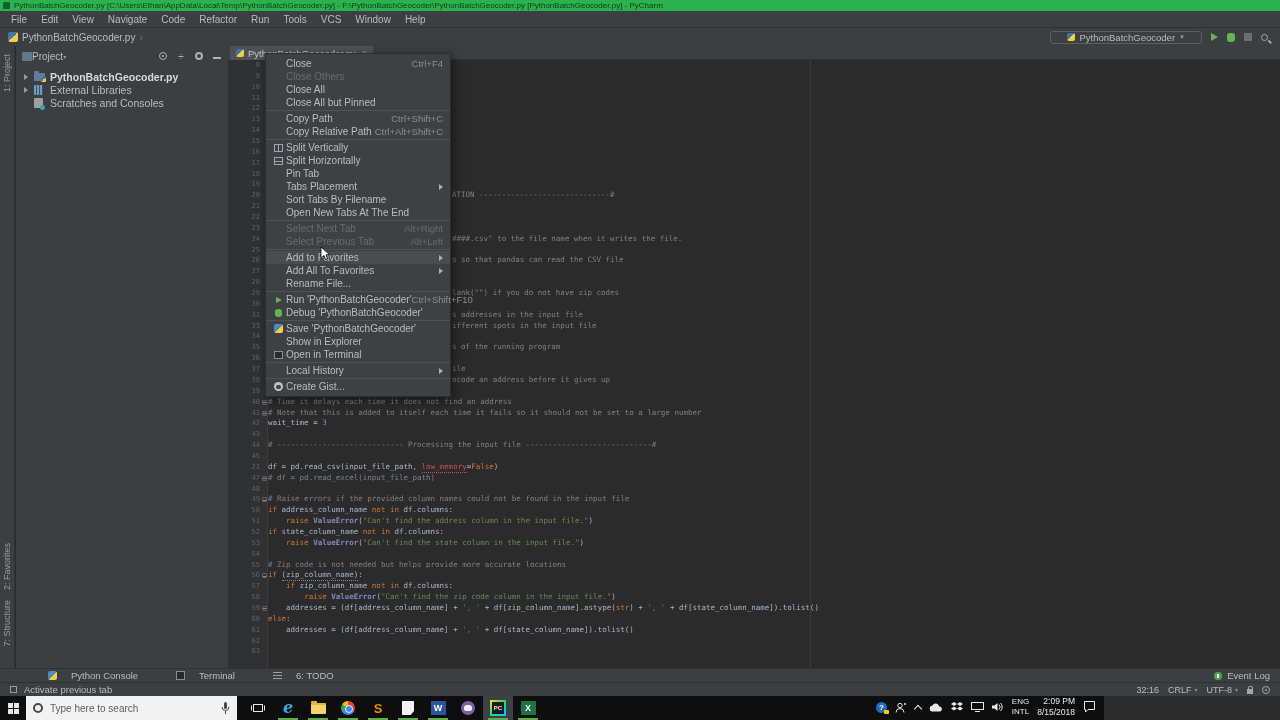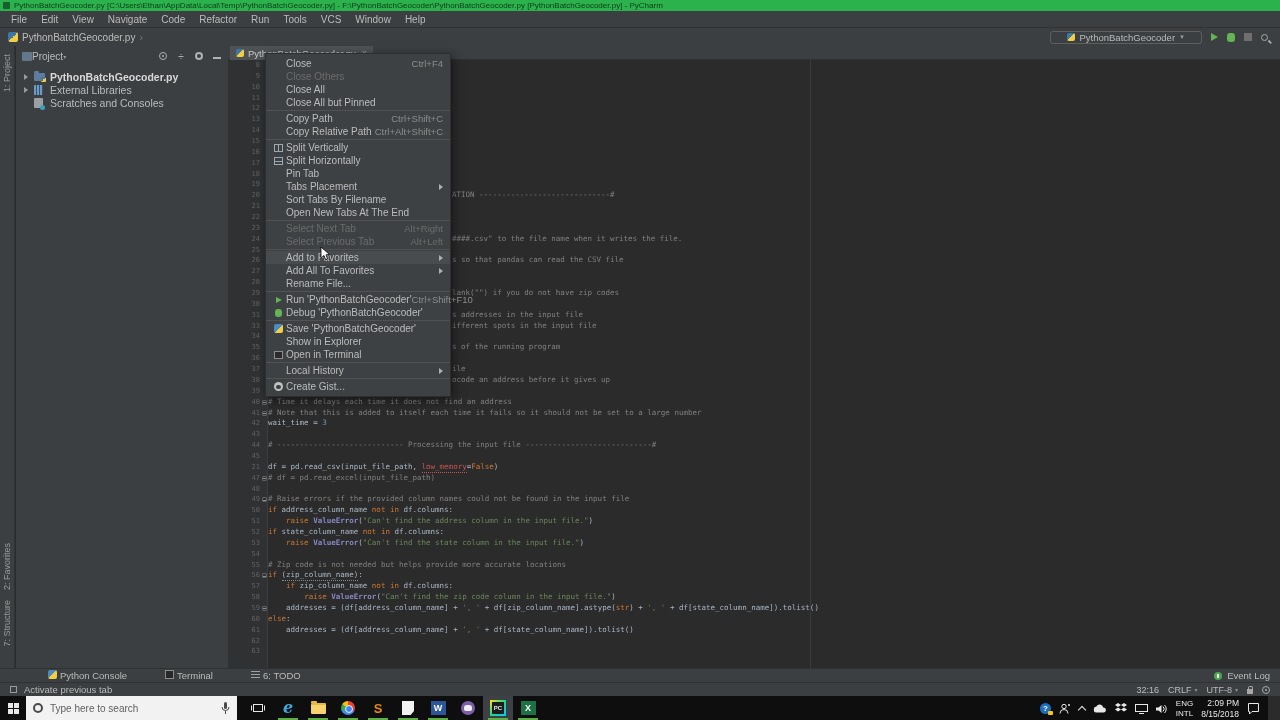--- a/index.html
+++ b/index.html
@@ -105,42 +105,42 @@
   .mic-splitv{width:9px;height:8px;border:1px solid #9AA7B0;position:relative;}
   .mic-splitv::after{content:"";position:absolute;left:3px;top:0;bottom:0;width:1px;background:#9AA7B0;}
   .mic-splith{width:9px;height:8px;border:1px solid #9AA7B0;position:relative;}
   .mic-splith::after{content:"";position:absolute;top:3px;left:0;right:0;height:1px;background:#9AA7B0;}
 
   .cursor{left:320px;top:246px;z-index:9;}
 
   
   .twbar{left:0;top:668px;width:1280px;height:14px;background:#3C3F41;border-top:1px solid #2F3133;
     display:flex;align-items:center;padding-left:48px;font-size:9.5px;color:#BBBBBB;}
-  .tw-item{display:flex;gap:3px;margin-right:38px;}
+  .tw-item{display:flex;align-items:center;gap:14px;margin-right:38px;}
   .twi{width:9px;height:9px;display:inline-block;}
   .twi-python{border-radius:2px;background:linear-gradient(135deg,#4B8BBE 0 50%,#F4CE41 50% 100%);}
   .twi-terminal{background:#26282A;border:1px solid #8C8C8C;}
   .twi-todo{background:repeating-linear-gradient(180deg,#9AA0A6 0 1px,transparent 1px 3px);height:8px;margin-top:1px;}
   .tw-right{margin-left:auto;display:flex;align-items:center;gap:5px;padding-right:10px;}
   .ic-eventlog{width:8px;height:8px;border-radius:50%;background:#4DA452;position:relative;}
   .ic-eventlog::after{content:"";position:absolute;left:3px;top:2px;width:2px;height:4px;background:#E8E8E8;}
 
   
   .statusbar{left:0;top:682px;width:1280px;height:14px;background:#3C3F41;border-top:1px solid #2F3133;
     display:flex;align-items:center;padding:0 10px;font-size:9.5px;color:#BBBBBB;}
   .sb-hint-ic{width:7px;height:7px;border:1px solid #9A9A9A;margin-right:7px;}
   .sb-right{margin-left:auto;display:flex;align-items:center;gap:9px;font-size:9px;}
   .sb-caret{font-size:6px;color:#8C8C8C;margin-left:-6px;}
   .ic-lock{width:6px;height:5px;background:#A7A7A7;position:relative;margin-top:3px;}
   .ic-lock::before{content:"";position:absolute;left:1px;top:-3px;width:3px;height:3px;border:1px solid #A7A7A7;border-bottom:none;border-radius:2px 2px 0 0;}
   .ic-hector{width:8px;height:8px;border:1px solid #A7A7A7;border-radius:50%;position:relative;}
   .ic-hector::after{content:"";position:absolute;left:2px;top:2px;width:2px;height:2px;background:#A7A7A7;border-radius:50%;}
 
   
-  .taskbar{left:0;top:696px;width:1268px;height:24px;background:#0E0E0E;display:flex;align-items:flex-end;color:#E8E8E8;}
+  .taskbar{left:0;top:696px;width:1104px;height:24px;background:#0E0E0E;display:flex;align-items:flex-start;color:#E8E8E8;}
   .start{width:26px;height:24px;display:flex;align-items:center;justify-content:center;flex:0 0 auto;}
   .win-logo{width:5px;height:5px;background:#E8E8E8;box-shadow:6px 0 #E8E8E8,0 6px #E8E8E8,6px 6px #E8E8E8;margin:-5px 6px 0 0;}
   .searchbox{width:211px;height:24px;background:#F2F2F2;display:flex;align-items:center;flex:0 0 auto;}
   .cortana{width:10px;height:10px;border:2px solid #4A4A4A;border-radius:50%;margin:0 7px;flex:0 0 auto;}
   .search-text{font-size:10px;color:#5F5F5F;flex:1;white-space:nowrap;overflow:hidden;}
   .mic-icon{margin:0 7px;flex:0 0 auto;}
   .tv-wrap{width:30px;height:24px;display:flex;align-items:center;justify-content:center;margin-left:6px;}
   .tb-apps{display:flex;}
   .tb-app{width:30px;height:24px;display:flex;align-items:center;justify-content:center;position:relative;}
   .tb-app.active{background:#3D4145;}

